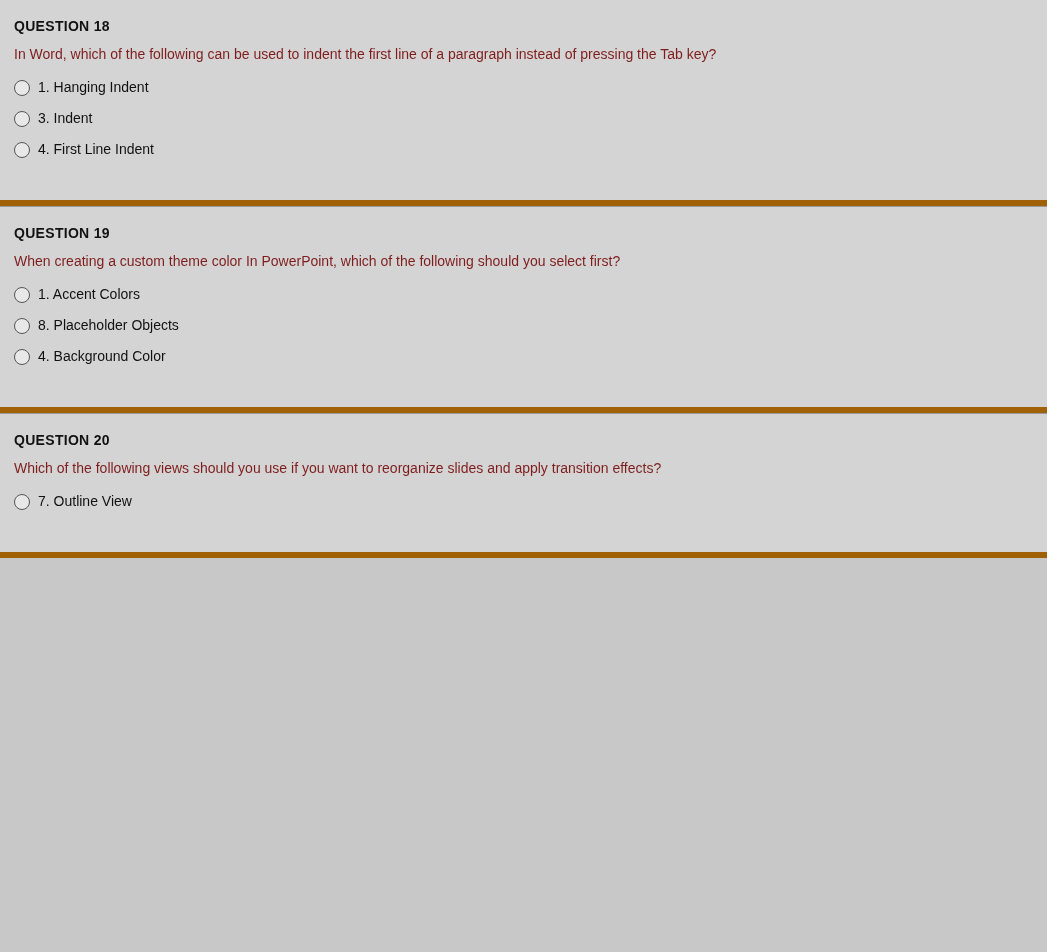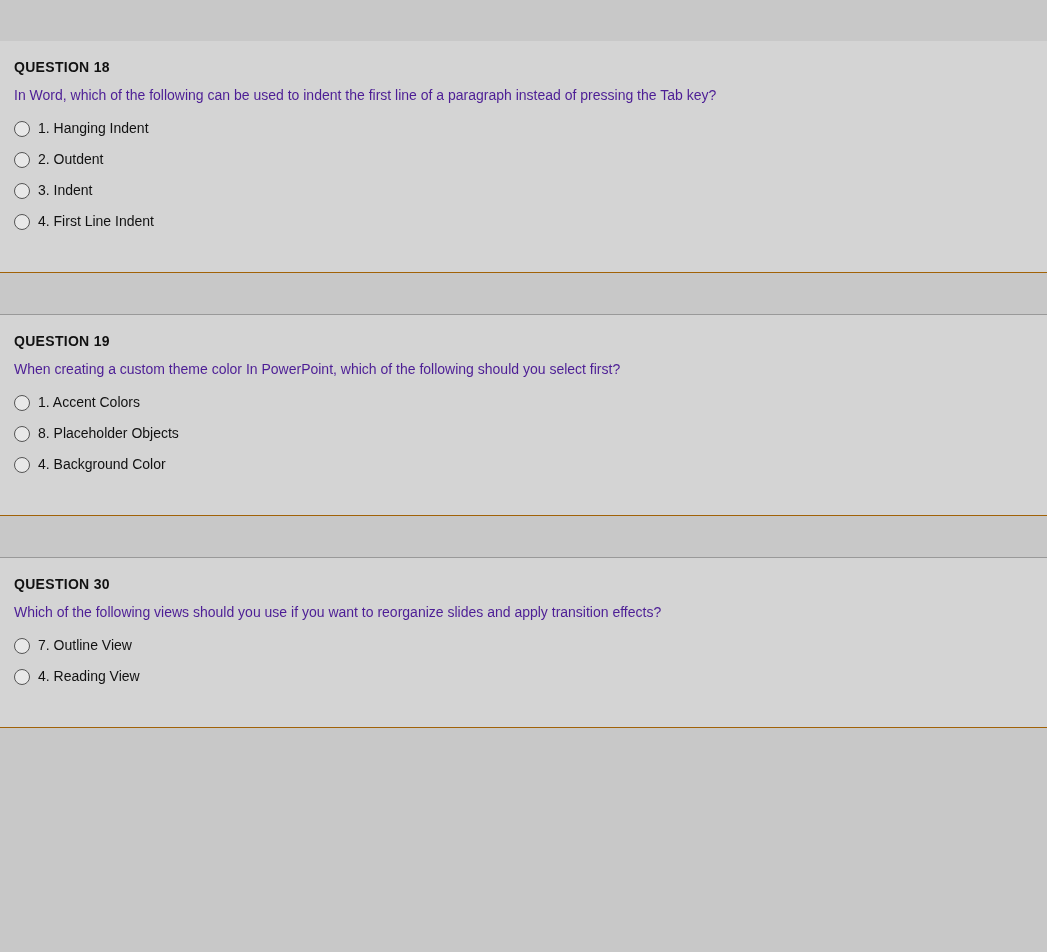--- a/index.html
+++ b/index.html
@@ -16,40 +16,39 @@
     }
 
     .page-container {
       width: 1047px;
       background-color: #c8c8c8;
       padding: 0;
     }
 
     .question-block {
       background-color: #d4d4d4;
-      border-bottom: 1px solid #a16207;
+      border-bottom: 6px solid #a16207;
       padding: 18px 14px 30px 14px;
-      margin-top: 41px;
     }
 
     .question-block + .question-block {
       border-top: 1px solid #999;
     }
 
     .question-label {
       font-size: 14px;
       font-weight: bold;
       color: #111;
       margin-bottom: 10px;
       letter-spacing: 0.3px;
     }
 
     .question-text {
       font-size: 14px;
-      color: #4c1d95;
+      color: #7f1d1d;
       margin-bottom: 12px;
       line-height: 1.5;
     }
 
     .option-list {
       list-style: none;
       padding: 0;
     }
 
     .option-item {
@@ -85,24 +84,20 @@
   <div class="question-block">
     <div class="question-label">QUESTION 18</div>
     <div class="question-text">In Word, which of the following can be used to indent the first line of a paragraph instead of pressing the Tab key?</div>
     <ul class="option-list">
       <li class="option-item">
         <span class="radio-circle"></span>
         <span class="option-label">1. Hanging Indent</span>
       </li>
       <li class="option-item">
         <span class="radio-circle"></span>
-        <span class="option-label">2. Outdent</span>
-      </li>
-      <li class="option-item">
-        <span class="radio-circle"></span>
         <span class="option-label">3. Indent</span>
       </li>
       <li class="option-item">
         <span class="radio-circle"></span>
         <span class="option-label">4. First Line Indent</span>
       </li>
     </ul>
   </div>
 
   <div class="question-block">
@@ -118,27 +113,23 @@
         <span class="option-label">8. Placeholder Objects</span>
       </li>
       <li class="option-item">
         <span class="radio-circle"></span>
         <span class="option-label">4. Background Color</span>
       </li>
     </ul>
   </div>
 
   <div class="question-block">
-    <div class="question-label">QUESTION 30</div>
+    <div class="question-label">QUESTION 20</div>
     <div class="question-text">Which of the following views should you use if you want to reorganize slides and apply transition effects?</div>
     <ul class="option-list">
       <li class="option-item">
         <span class="radio-circle"></span>
         <span class="option-label">7. Outline View</span>
-      </li>
-      <li class="option-item">
-        <span class="radio-circle"></span>
-        <span class="option-label">4. Reading View</span>
       </li>
     </ul>
   </div>
 
 </div>
 
 </body></html>

